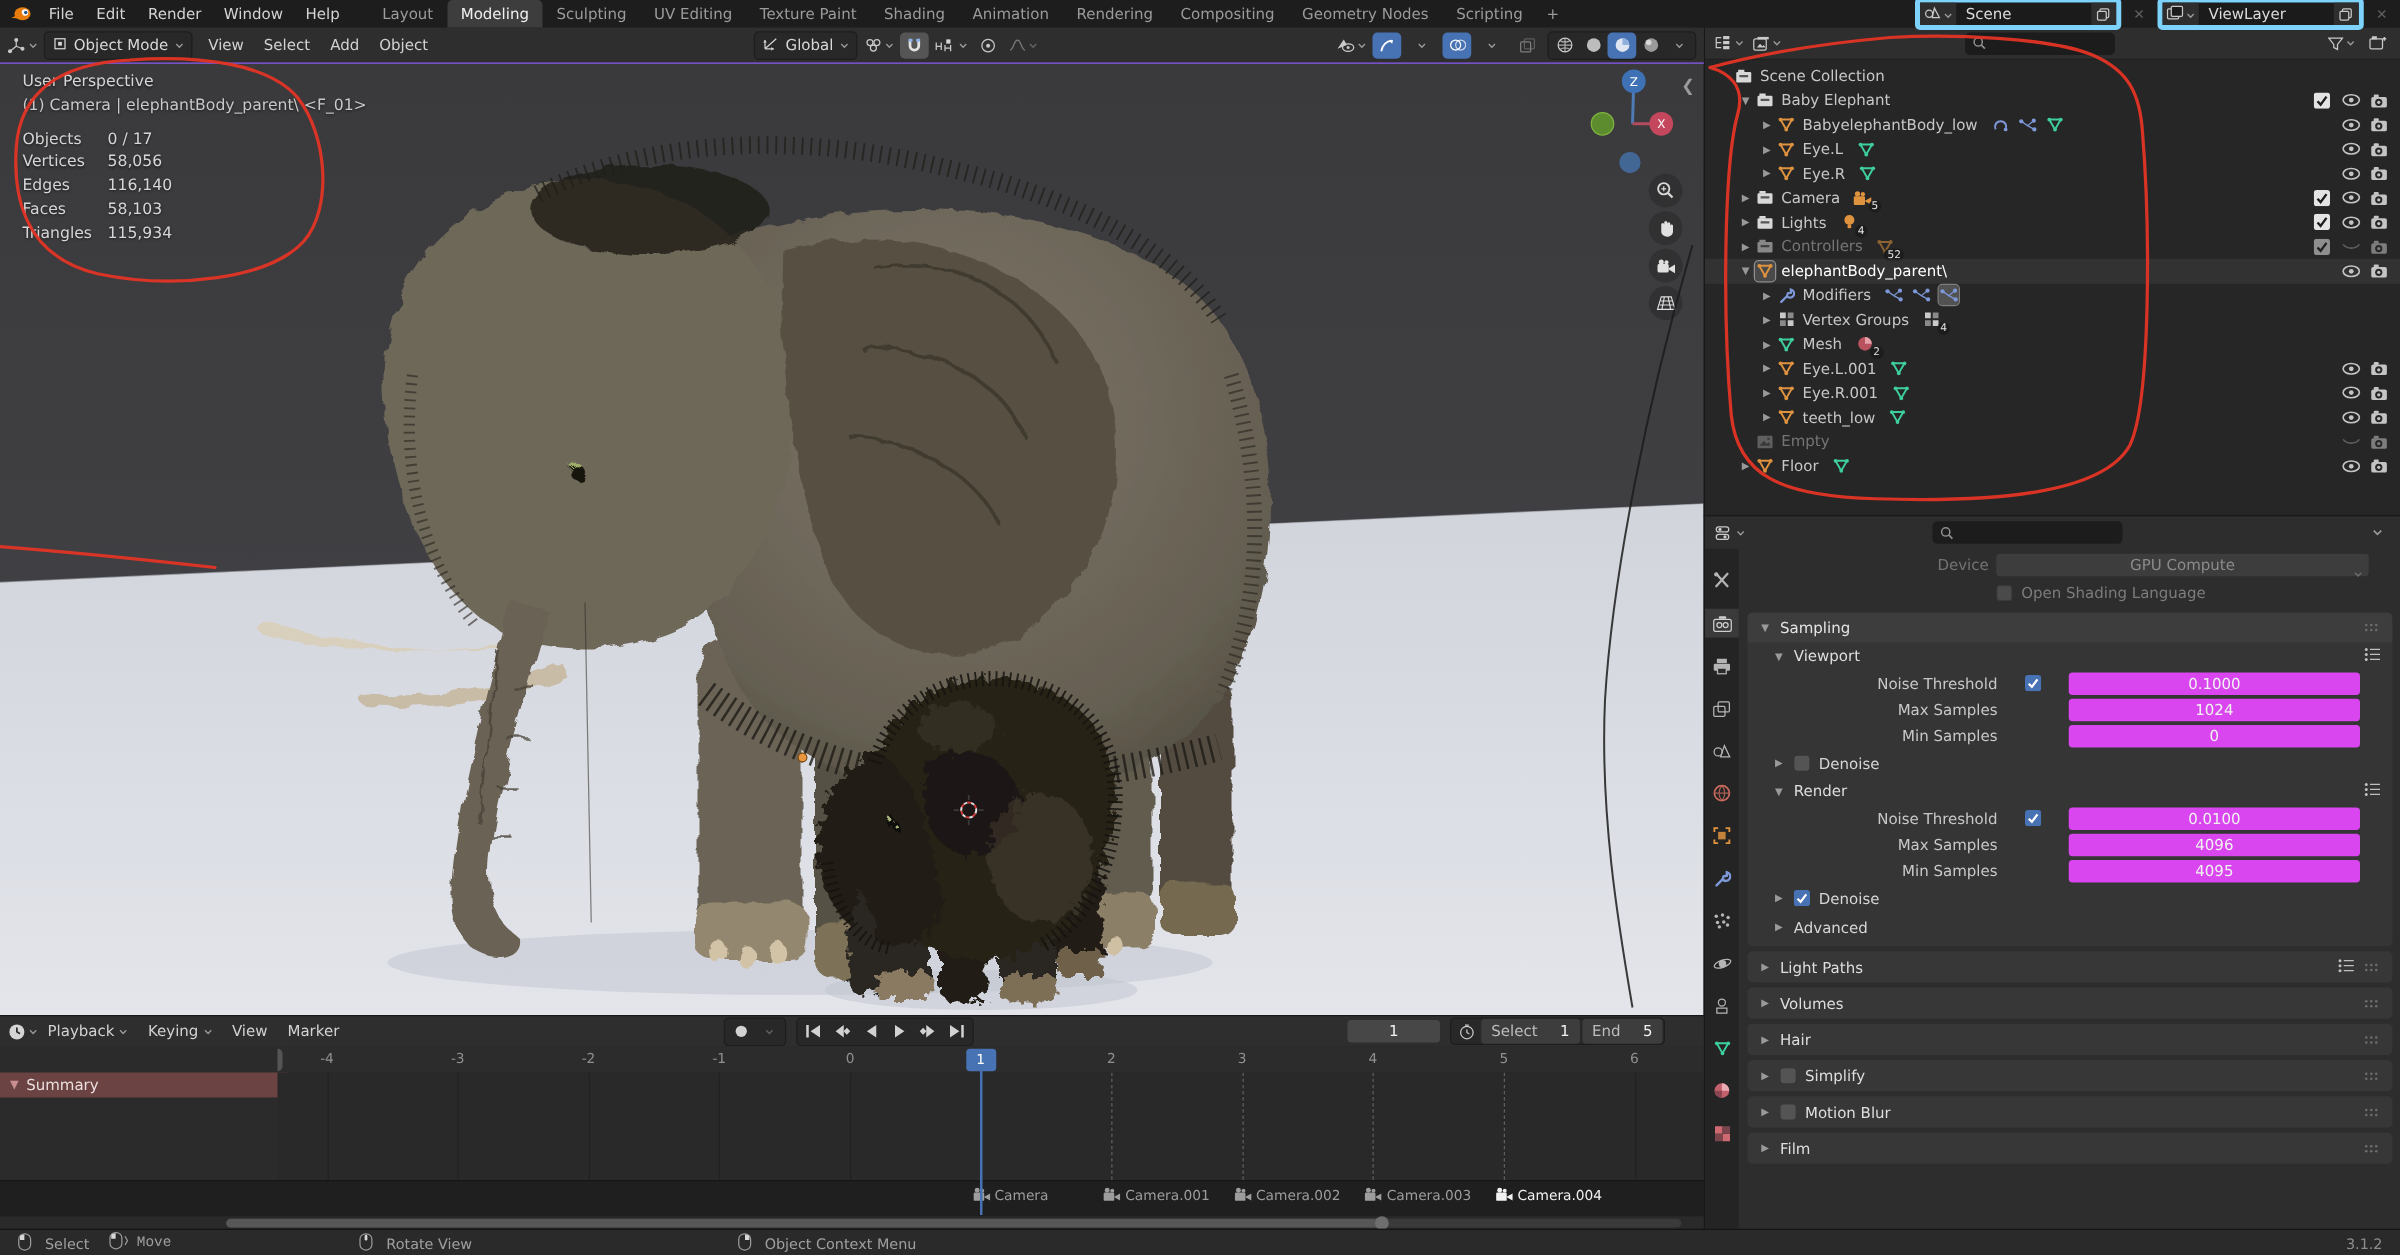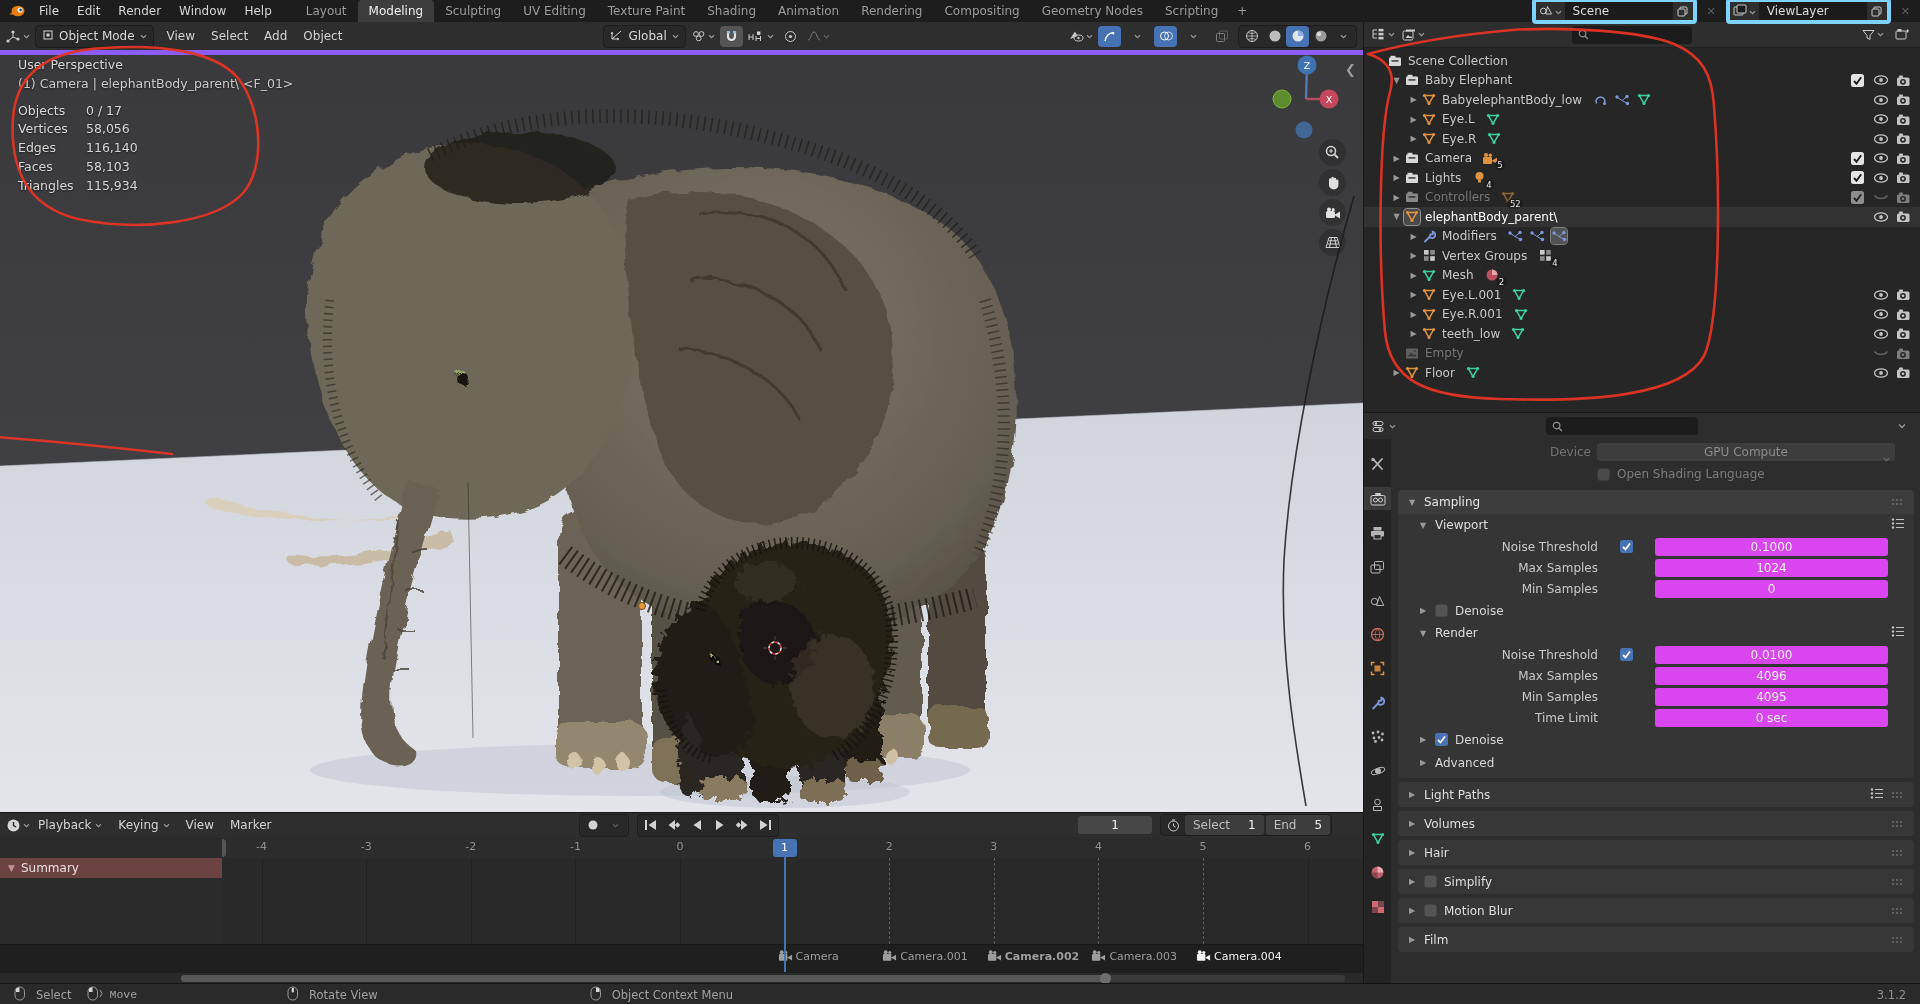--- a/index.html
+++ b/index.html
@@ -18,21 +18,21 @@
   #workspaces .plus{color:#9b9b9b;padding:0 8px}
   #topbar-right{margin-left:auto;display:flex;gap:8px;margin-right:8px;align-items:center}
   .tb-widget{display:flex;height:18px;border-radius:4px;overflow:hidden;background:#1b1b1b;border:4px solid #7dd3fc;align-items:center}
   .tb-widget .wicon{background:#2e2e2e;height:18px;display:flex;align-items:center;padding:0 3px;gap:2px}
   .tb-widget .wtext{padding:0 8px;min-width:92px;color:#dcdcdc;line-height:18px}
   .tb-widget .wbtn{background:#2e2e2e;height:18px;width:20px;display:flex;align-items:center;justify-content:center}
   .xdim{color:#5f5f5f;padding:0 2px;font-size:11px}
 
   
   #viewport{position:absolute;left:0;top:22px;width:1363px;height:790px;background:#3d3d40}
-  #vp-header{position:absolute;left:0;top:0;right:0;height:28px;background:#2e2e2e;border-bottom:5px solid #8b5cf6;
+  #vp-header{position:absolute;left:0;top:0;right:0;height:28px;background:#2e2e2e;border-bottom:1px solid #8b5cf6;
              display:flex;align-items:center;padding:0 6px;gap:5px;z-index:3}
   .hmenu span{padding:0 8px;color:#d2d2d2}
   .hdr-widget{display:flex;align-items:center;height:21px;background:#282828;border:1px solid #1d1d1d;border-radius:4px;padding:0 6px;gap:5px;color:#d8d8d8}
   .hdr-btn{display:flex;align-items:center;justify-content:center;height:21px;min-width:23px;border-radius:4px;gap:2px}
   .hdr-btn.dim{opacity:.5}
   .hdr-btn.press{background:#555}
   .hdr-btn.on{background:#4772b3}
   .btn-group{display:flex;background:#282828;border:1px solid #1d1d1d;border-radius:4px;padding:0 1px;align-items:center}
   #vp-canvas{position:absolute;left:0;top:28px;width:1363px;height:762px;overflow:hidden}
   #scene-svg{position:absolute;left:0;top:0}
@@ -1467,25 +1467,20 @@
           </div>
           <div class="prow">
             <span class="plabel">Max Samples</span>
             <span style="width:13px"></span>
             <span class="pfield">4096</span>
           </div>
           <div class="prow">
             <span class="plabel">Min Samples</span>
             <span style="width:13px"></span>
             <span class="pfield">4095</span>
-          </div>
-          <div class="prow">
-            <span class="plabel">Time Limit</span>
-            <span style="width:13px"></span>
-            <span class="pfield">0 sec</span>
           </div>
           <div class="toggle-row">
             <span class="chev-r">▶</span>
             <svg width="13" height="13" viewBox="0 0 13 13">
                 <rect width="13" height="13" rx="2.5" fill="var(--accent)"></rect>
                 <path d="M3 7 L5.5 9.5 L10 3.5" stroke="#fff" stroke-width="1.8" fill="none"></path>
               </svg>
             <span>Denoise</span>
           </div>
           <div class="toggle-row" style="padding-bottom:4px">
@@ -1749,21 +1744,21 @@
           </div>
           <div class="marker" style="left: 882.2px;">
             <span><svg width="15" height="13" viewBox="0 0 16 13">
                 <rect x="1" y="5" width="9" height="7" rx="1" fill="#9d9d9d"></rect>
                 <path d="M10 8.5 l5 -2.8 v6 l-5 -2.8z" fill="#9d9d9d"></path>
                 <circle cx="4" cy="3" r="2.1" fill="#9d9d9d"></circle>
                 <circle cx="8.3" cy="3.3" r="1.7" fill="#9d9d9d"></circle>
               </svg></span>
             <span style="margin-top:1px">Camera.001</span>
           </div>
-          <div class="marker" style="left: 986.8px; font-weight: bold;">
+          <div class="marker" style="left: 986.8px;">
             <span><svg width="15" height="13" viewBox="0 0 16 13">
                 <rect x="1" y="5" width="9" height="7" rx="1" fill="#9d9d9d"></rect>
                 <path d="M10 8.5 l5 -2.8 v6 l-5 -2.8z" fill="#9d9d9d"></path>
                 <circle cx="4" cy="3" r="2.1" fill="#9d9d9d"></circle>
                 <circle cx="8.3" cy="3.3" r="1.7" fill="#9d9d9d"></circle>
               </svg></span>
             <span style="margin-top:1px">Camera.002</span>
           </div>
           <div class="marker" style="left: 1091.4px;">
             <span><svg width="15" height="13" viewBox="0 0 16 13">

